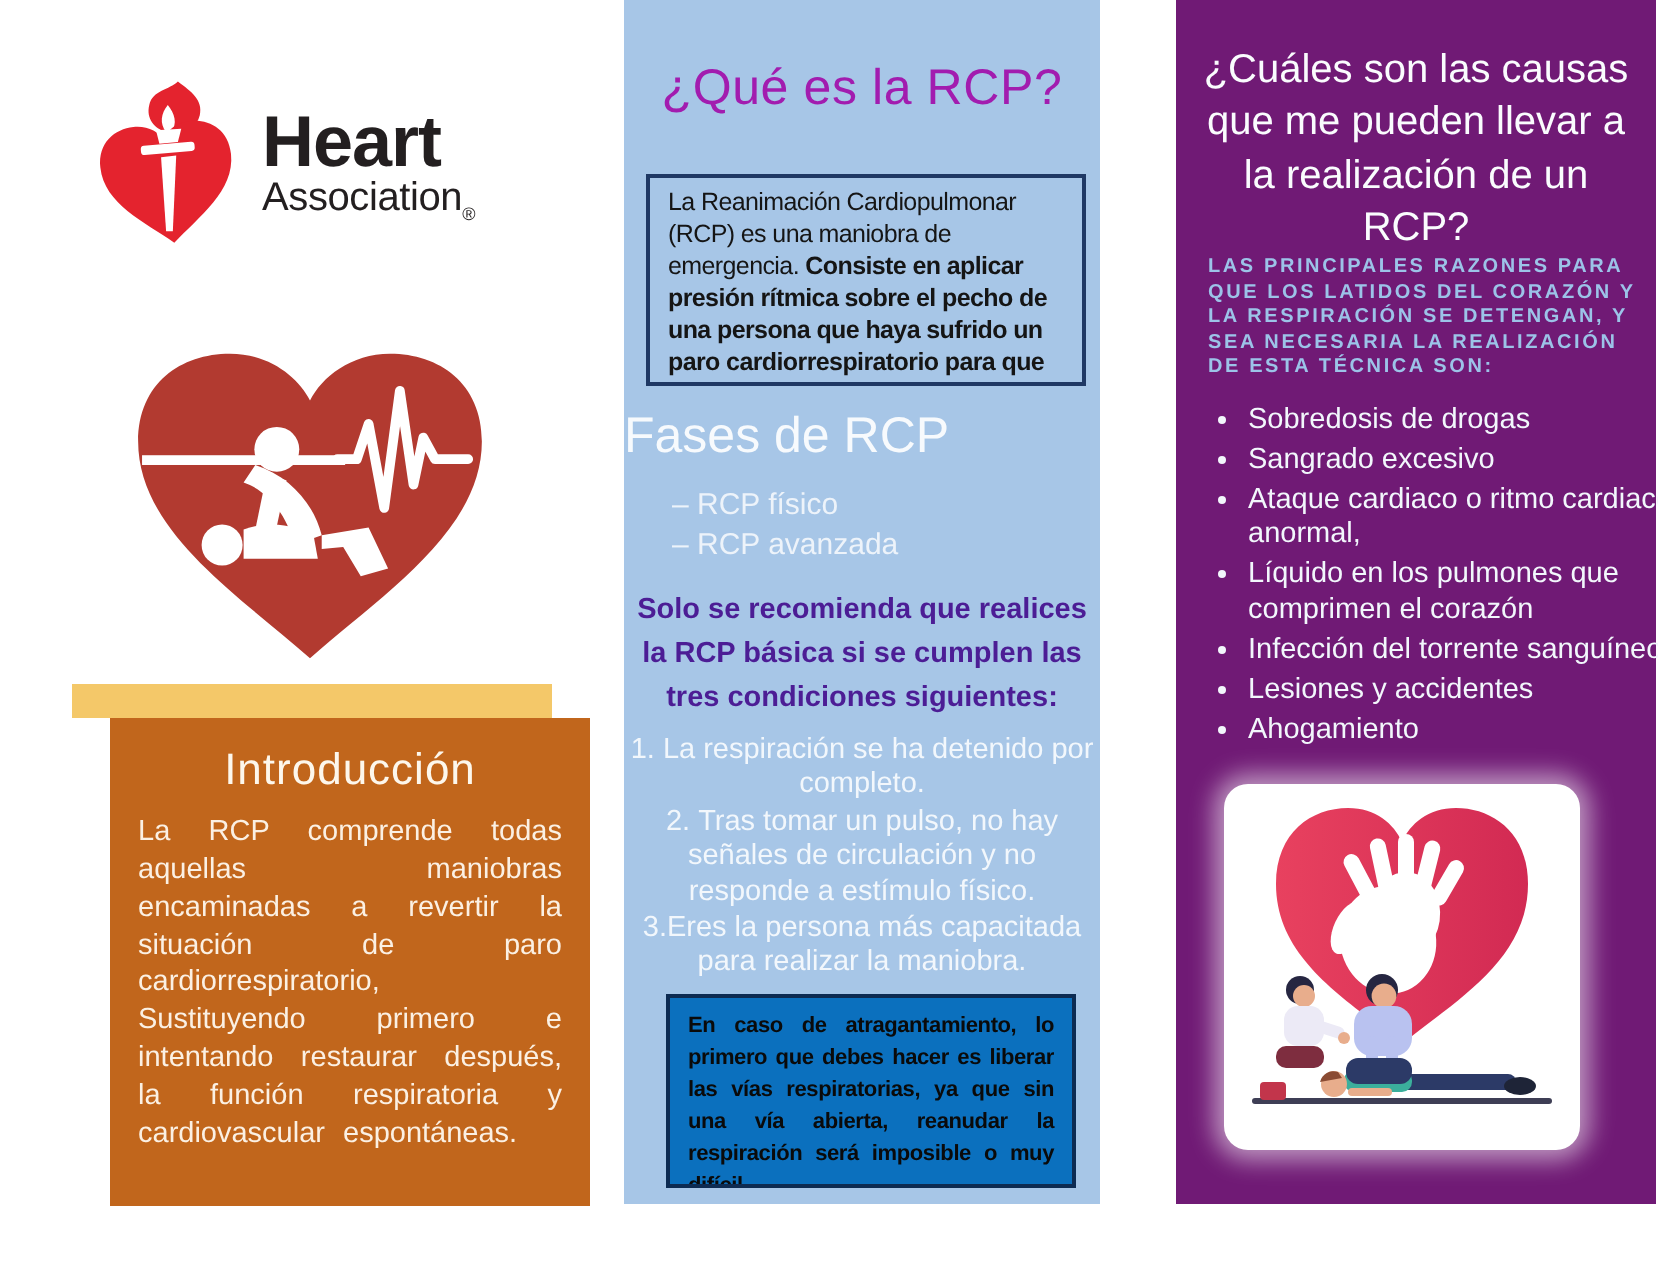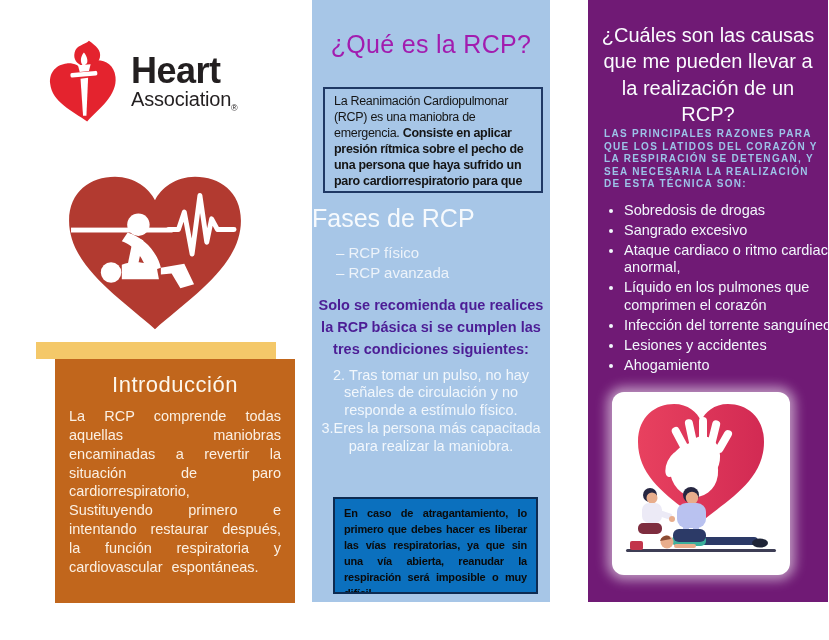--- a/index.html
+++ b/index.html
@@ -105,20 +105,21 @@
       <span>La Reanimación Cardiopulmonar (RCP) es una maniobra de emergencia. </span><b>Consiste en aplicar presión rítmica sobre el pecho de una persona que haya sufrido un paro cardiorrespiratorio para que el oxígeno pueda seguir llegando a sus órganos vitales.</b>
     </div>
 
     <h2 class="fases-title">Fases de RCP</h2>
     <div class="fase fase-0">– RCP físico</div>
     <div class="fase fase-1">– RCP avanzada</div>
 
     <p class="recommend">Solo se recomienda que realices la RCP básica si se cumplen las tres condiciones siguientes:</p>
 
     <div class="conditions">
+      <div class="cond"><span>1.</span> <span>La respiración se ha detenido por completo.</span></div>
       <div class="cond"><span>2.</span>&nbsp;<span>Tras tomar un pulso, no hay señales de circulación y no responde a estímulo físico.</span></div>
       <div class="cond"><span>3.</span><span>Eres la persona más capacitada para realizar la maniobra.</span></div>
     </div>
 
     <div class="choke-box" style="background: rgb(11, 112, 190);">En caso de atragantamiento, lo primero que debes hacer es liberar las vías respiratorias, ya que sin una vía abierta, reanudar la respiración será imposible o muy difícil.</div>
   </section>
 
   <section class="panel-right" style="background: #701a75;">
     <h1 class="right-title">¿Cuáles son las causas que me pueden llevar a la realización de un RCP?</h1>
     <p class="subtitle" style="color: rgb(156, 195, 232);">LAS PRINCIPALES RAZONES PARA QUE LOS LATIDOS DEL CORAZÓN Y LA RESPIRACIÓN SE DETENGAN, Y SEA NECESARIA LA REALIZACIÓN DE ESTA TÉCNICA SON:</p>

